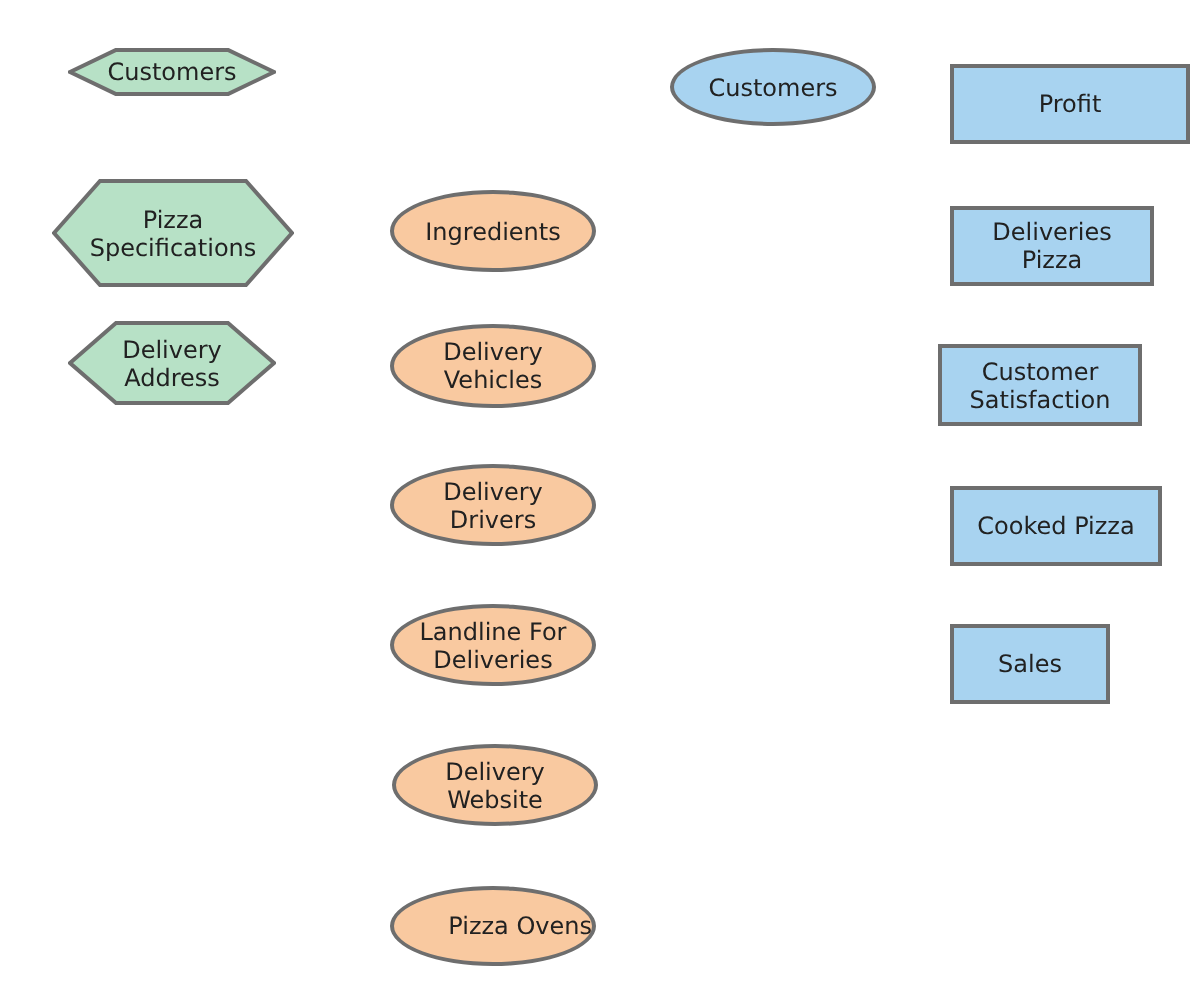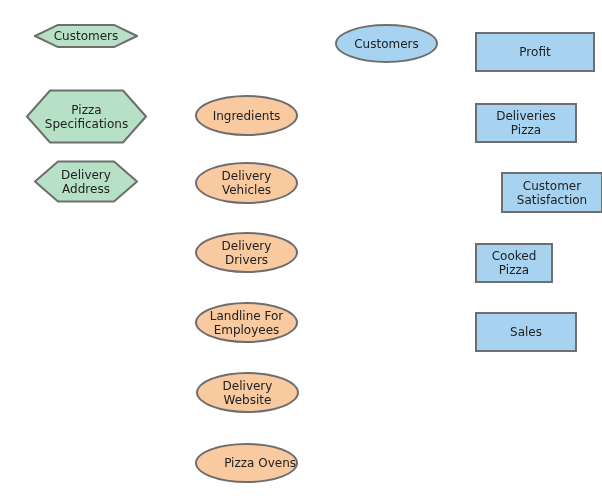--- a/index.html
+++ b/index.html
@@ -91,21 +91,21 @@
 Vehicles</span>
   </div>
 
   <div class="node ell" style="left:195px;top:232px;width:103px;height:41px;">
     <span class="lbl">Delivery
 Drivers</span>
   </div>
 
   <div class="node ell" style="left:195px;top:302px;width:103px;height:41px;">
     <span class="lbl">Landline For
-Employees</span>
+Deliveries</span>
   </div>
 
   <div class="node ell" style="left:196px;top:372px;width:103px;height:41px;">
     <span class="lbl">Delivery
 Website</span>
   </div>
 
   <div class="node ell" style="left:195px;top:443px;width:103px;height:40px;justify-content:flex-end;">
     <span class="lbl">Pizza Ovens</span>
   </div>
@@ -116,26 +116,26 @@
 
   <div class="node rect" style="left:475px;top:32px;width:120px;height:40px;">
     <span class="lbl">Profit</span>
   </div>
 
   <div class="node rect" style="left:475px;top:103px;width:102px;height:40px;">
     <span class="lbl">Deliveries
 Pizza</span>
   </div>
 
-  <div class="node rect" style="left:501px;top:172px;width:102px;height:41px;">
+  <div class="node rect" style="left:469px;top:172px;width:102px;height:41px;">
     <span class="lbl">Customer
 Satisfaction</span>
   </div>
 
-  <div class="node rect" style="left:475px;top:243px;width:78px;height:40px;">
+  <div class="node rect" style="left:475px;top:243px;width:106px;height:40px;">
     <span class="lbl">Cooked Pizza</span>
   </div>
 
-  <div class="node rect" style="left:475px;top:312px;width:102px;height:40px;">
+  <div class="node rect" style="left:475px;top:312px;width:80px;height:40px;">
     <span class="lbl">Sales</span>
   </div>
 
 </div>
 
 </body></html>

